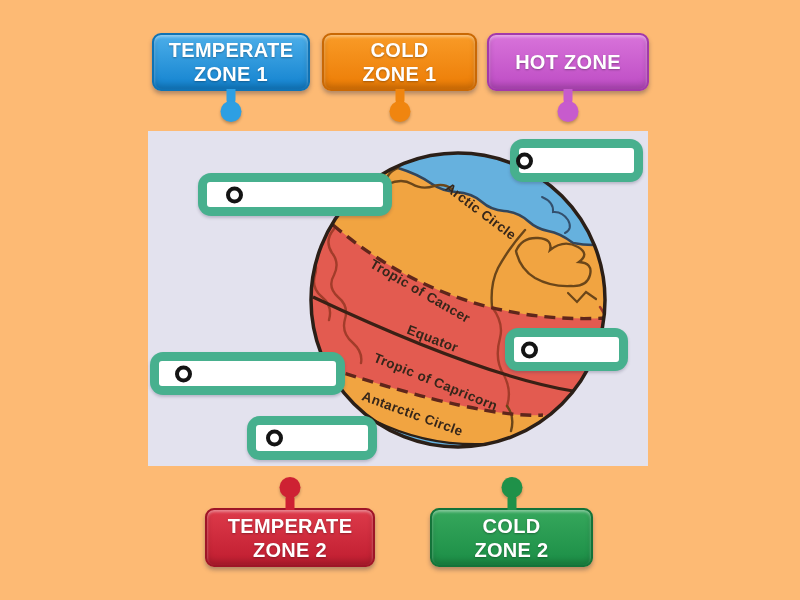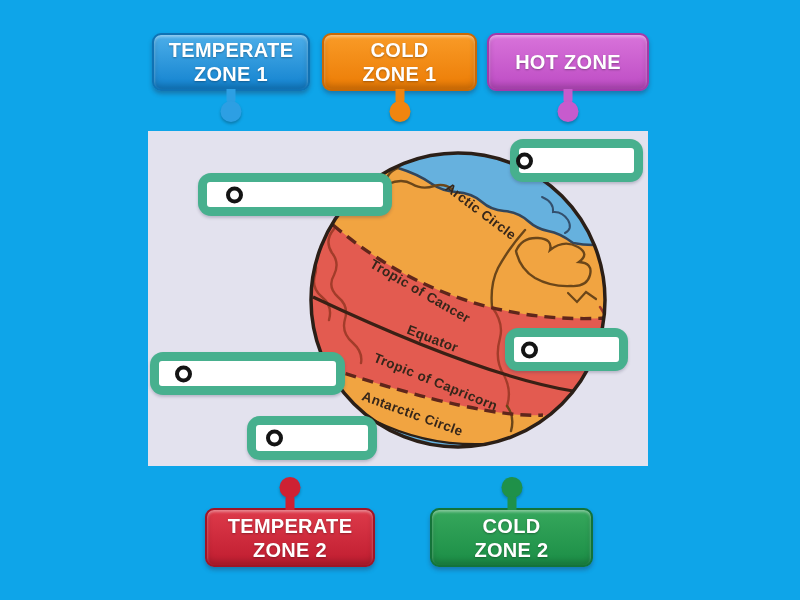--- a/index.html
+++ b/index.html
@@ -1,16 +1,16 @@
 <!DOCTYPE html>
 <html><head>
 <meta charset="utf-8">
 <style>
   html,body{margin:0;padding:0;background:#fff;}
-  .stage{position:relative;width:800px;height:600px;background:#0ea5e9;overflow:hidden;
+  .stage{position:relative;width:800px;height:600px;background:#fdba74;overflow:hidden;
          font-family:"Liberation Sans","DejaVu Sans",sans-serif;}
   
   .tag{position:absolute;display:flex;align-items:center;justify-content:center;
        border-radius:9px;border:2px solid;color:#fff;font-weight:bold;font-size:20px;
        line-height:24px;text-align:center;white-space:pre-line;letter-spacing:.3px;
        box-sizing:border-box;cursor:grab;
        box-shadow:inset 0 2px 3px rgba(255,255,255,.40),inset 0 -4px 6px rgba(0,0,0,.18),0 3px 4px rgba(40,40,70,.35);
        text-shadow:0 1px 2px rgba(0,0,0,.30);}
   .b-blue   {left:152px;top:33px;width:158px;height:58px;background:linear-gradient(180deg,#4caee9,#1282cf);border-color:#0f72b4;}
   .b-orange {left:322px;top:33px;width:155px;height:58px;background:linear-gradient(180deg,#f99b27,#ec7c05);border-color:#c96804;}

